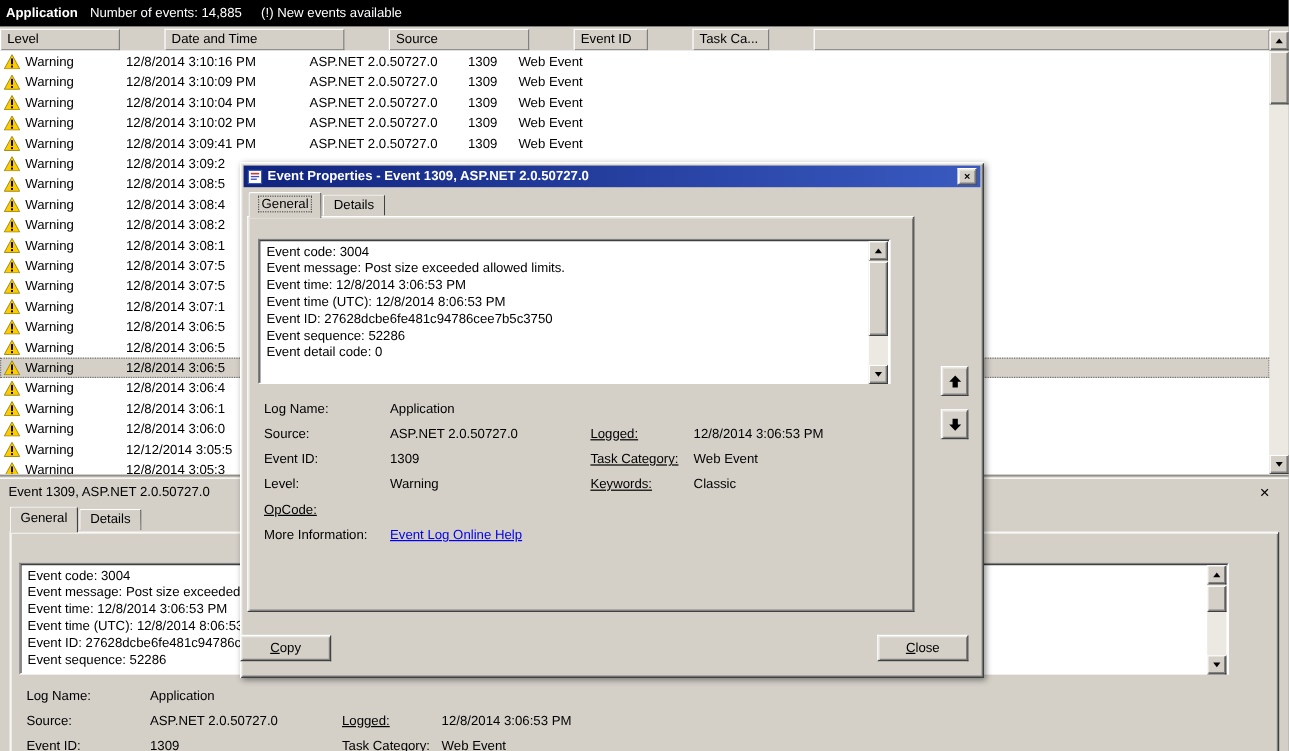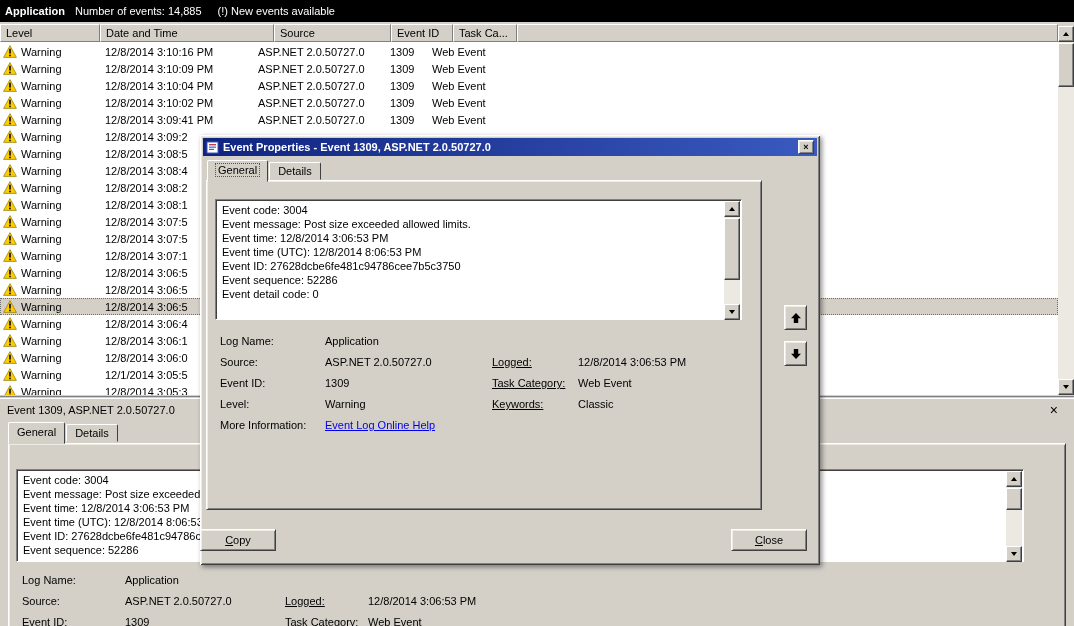--- a/index.html
+++ b/index.html
@@ -17,24 +17,24 @@
 
   
   .raised  { background:#d4d0c8; border:1px solid; border-color:#fff #404040 #404040 #fff;
              box-shadow: inset 1px 1px 0 #ecebe5, inset -1px -1px 0 #808080; }
   .page3d  { background:#d4d0c8; border:1px solid; border-color:#fff #404040 #404040 #fff;
              box-shadow: inset 1px 1px 0 #ecebe5, inset -1px -1px 0 #808080; }
   .sunken  { background:#fff; border:1px solid; border-color:#808080 #fff #fff #808080;
              box-shadow: inset 1px 1px 0 #404040; }
 
   
-  .hdr { left:0; top:24px; width:1058px; height:18px; display:flex; }
+  .hdr { left:0; top:24px; width:1058px; height:18px; display:flex;gap:37px; }
   .hcell { background:#d4d0c8; border:1px solid; border-color:#fff #808080 #808080 #fff;
            padding:2px 0 0 5px; white-space:nowrap; overflow:hidden; }
-  .w-level{width:100px} .w-date{width:174px} .w-source{width:117px}
+  .w-level{width:100px} .w-date{width:150px} .w-source{width:117px}
   .w-eid{width:62px} .w-task{width:64px} .w-fill{flex:1}
 
   
   .listbody { left:0; top:42px; width:1058px; height:353px; background:#fff; overflow:hidden; padding-top:1px; }
   .row { display:flex; height:17px; align-items:center; white-space:nowrap; }
   .row.selected { background:#d4d0c8; outline:1px dotted #707070; outline-offset:-1px; }
   .c-level { width:100px; display:flex; align-items:center; padding-left:3px; }
   .c-level .warn-icon { margin-right:4px; flex:none; }
   .c-date { width:150px; padding-left:5px; }
   .c-source { width:117px; padding-left:8px; }
@@ -388,21 +388,21 @@
   </div>
       <div class="row">
     <span class="cell c-level">
       <svg class="warn-icon" width="14" height="13" viewBox="0 0 16 15">
         <path d="M8 0.7 L15.4 14.3 H0.6 Z" fill="#ffcc00" stroke="#8a7a00" stroke-width="0.8"></path>
         <rect x="7.1" y="4.3" width="1.8" height="5.6" fill="#000"></rect>
         <rect x="7.1" y="11.1" width="1.8" height="1.9" fill="#000"></rect>
       </svg>
       <span>Warning</span>
     </span>
-    <span class="cell c-date">12/1/2014 3:05:5</span>
+    <span class="cell c-date">12/12/2014 3:05:5</span>
     <span class="cell c-source"></span>
     <span class="cell c-eid"></span>
     <span class="cell c-task"></span>
   </div>
       <div class="row">
     <span class="cell c-level">
       <svg class="warn-icon" width="14" height="13" viewBox="0 0 16 15">
         <path d="M8 0.7 L15.4 14.3 H0.6 Z" fill="#ffcc00" stroke="#8a7a00" stroke-width="0.8"></path>
         <rect x="7.1" y="4.3" width="1.8" height="5.6" fill="#000"></rect>
         <rect x="7.1" y="11.1" width="1.8" height="1.9" fill="#000"></rect>
@@ -550,20 +550,23 @@
         <span class="fl2 lbl-u">Task Category:</span>
         <span class="fv2">Web Event</span>
       </div>
       <div class="frow">
         <span class="fl1">Level:</span>
         <span class="fv1">Warning</span>
         <span class="fl2 lbl-u">Keywords:</span>
         <span class="fv2">Classic</span>
       </div>
       <div class="frow">
+        <span class="fl1 lbl-u">OpCode:</span>
+      </div>
+      <div class="frow">
         <span class="fl1">More Information:</span>
         <span class="fv1 link" style="width:auto;">Event Log Online Help</span>
       </div>
     </div>
 
     <div class="btn raised" style="left:0; top:394px;"><u>C</u>opy</div>
     <div class="btn raised" style="left:531px; top:394px;"><u>C</u>lose</div>
   </div>
 
 </div>

